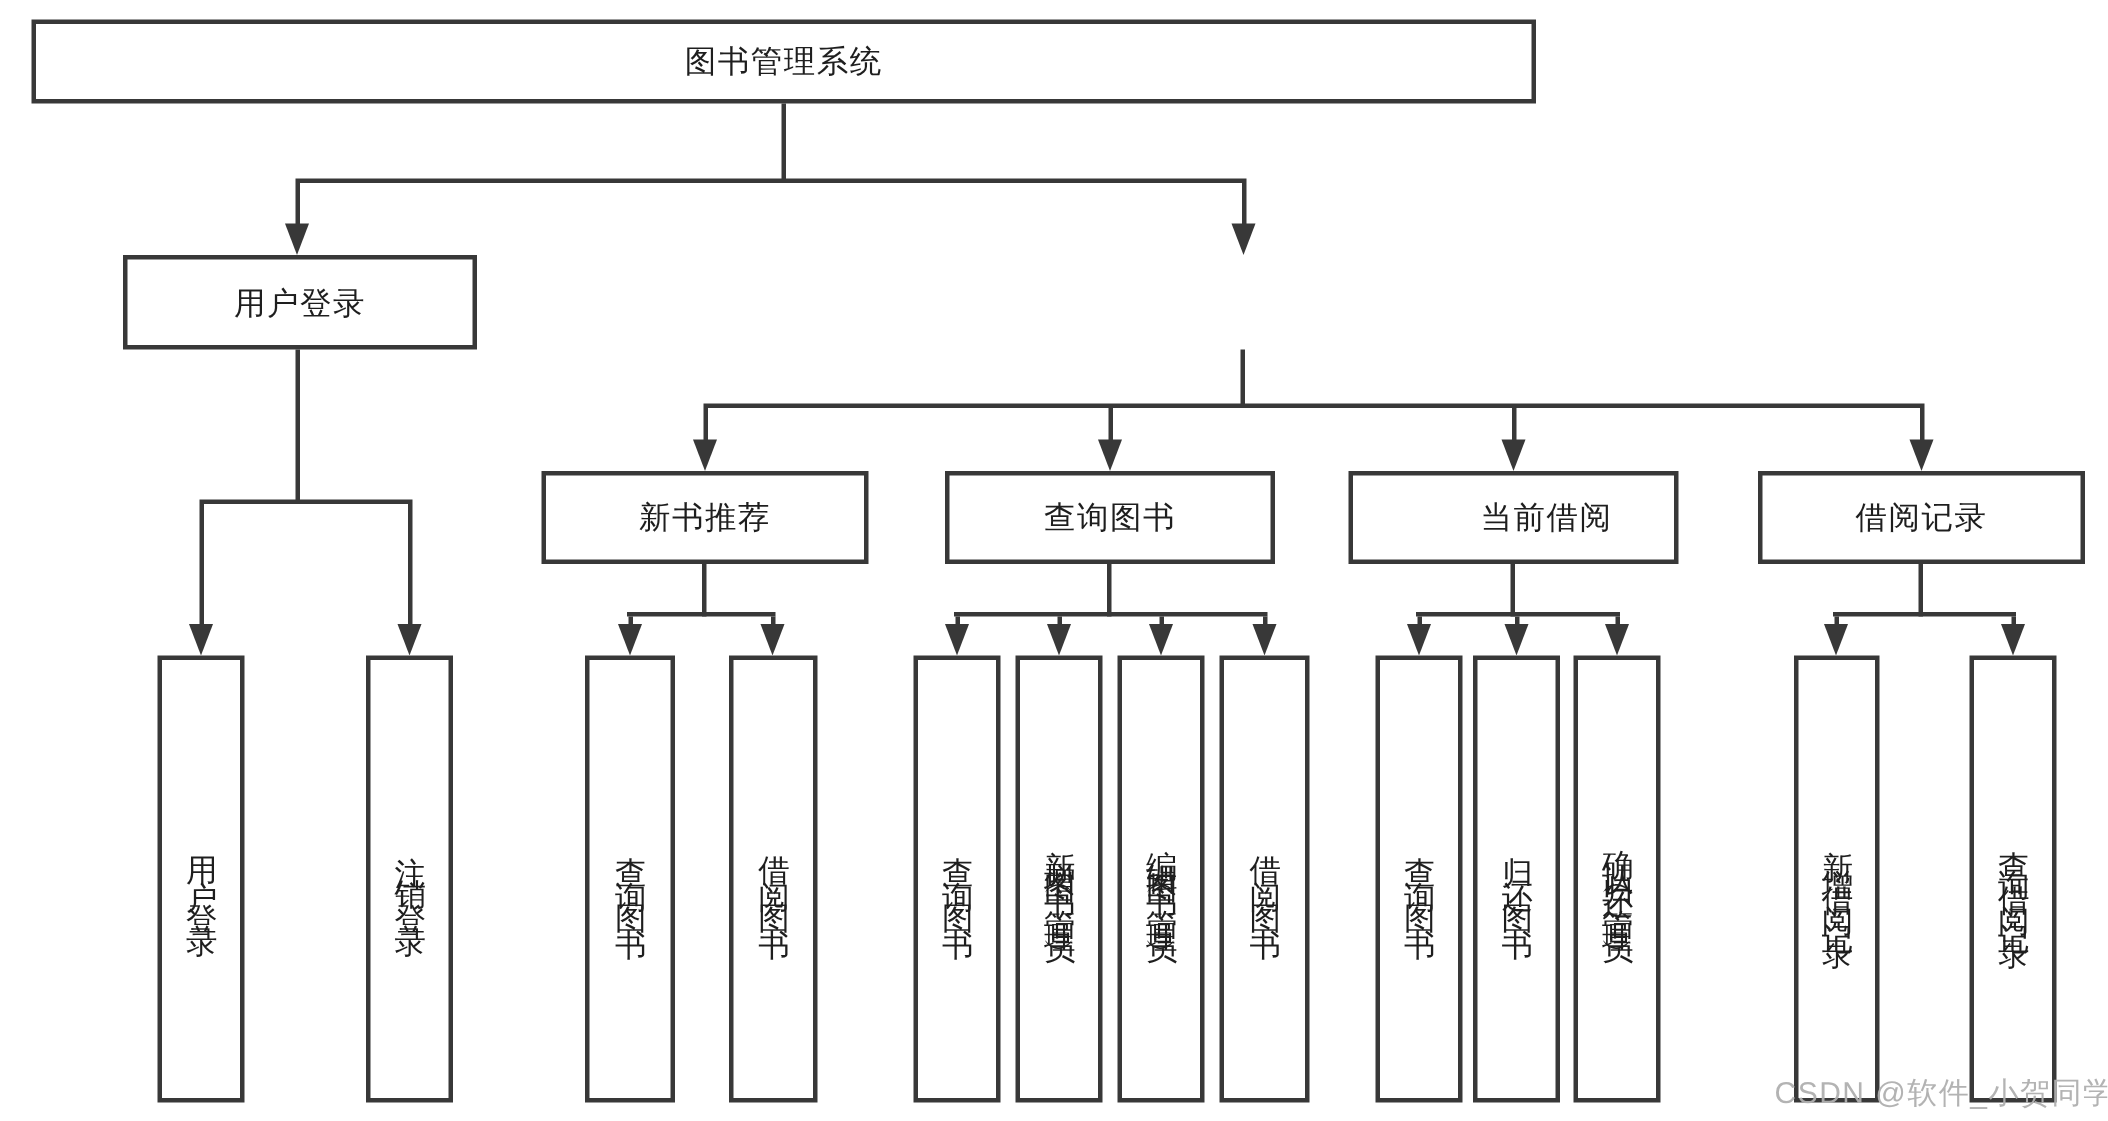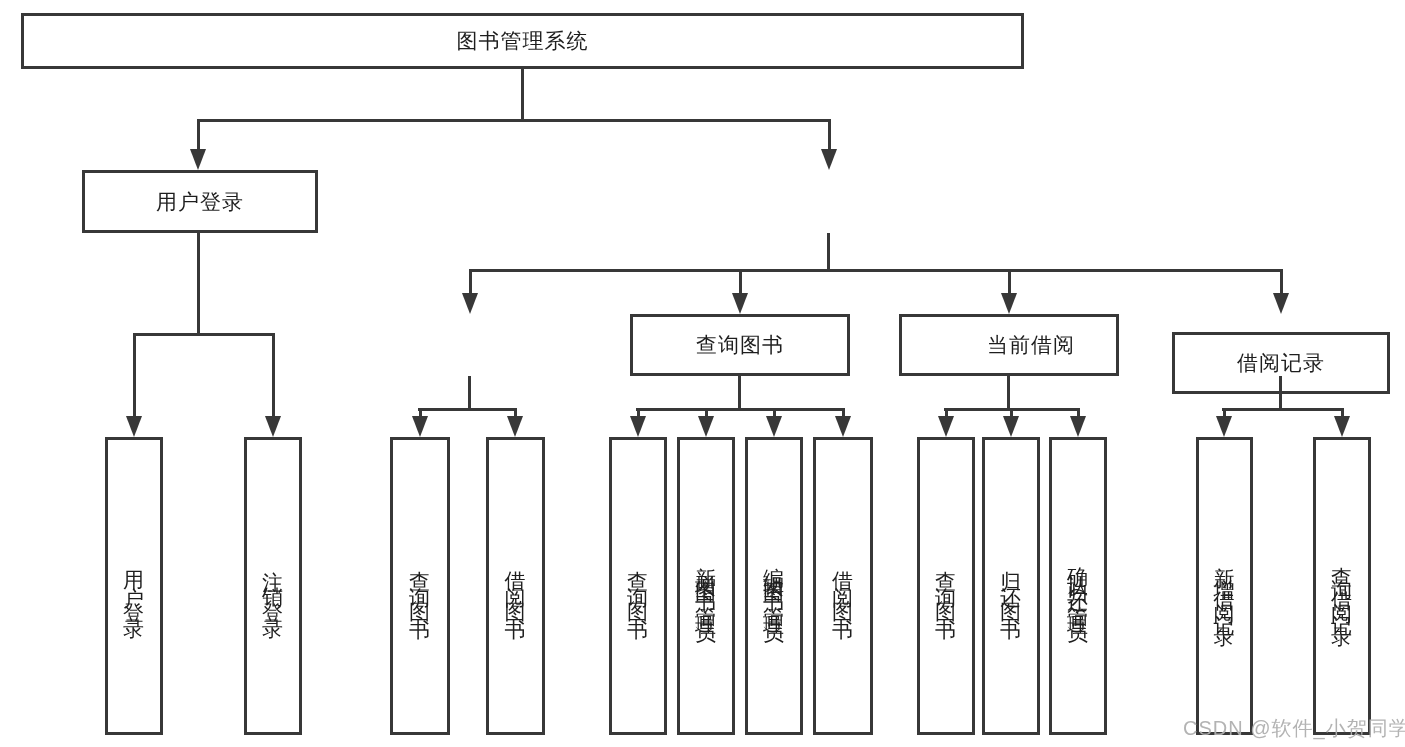--- a/index.html
+++ b/index.html
@@ -78,23 +78,24 @@
     </div>
   <div class="arrow" style="left:1001px;top:272px;height:42px;">
       <div class="shaft"></div>
       <div class="head"></div>
     </div>
   <div class="arrow" style="left:1273px;top:272px;height:42px;">
       <div class="shaft"></div>
       <div class="head"></div>
     </div>
 
+  <div class="node hnode" style="left:361px;top:314px;width:218px;height:62px;">新书推荐</div>
   <div class="node hnode" style="left:630px;top:314px;width:220px;height:62px;">查询图书</div>
   <div class="node hnode" style="left:899px;top:314px;width:220px;height:62px;padding-left:44px;">当前借阅</div>
-  <div class="node hnode" style="left:1172px;top:332px;width:218px;height:62px;">借阅记录</div>
+  <div class="node hnode" style="left:1172px;top:314px;width:218px;height:62px;">借阅记录</div>
 
   <div class="vline" style="left:468px;top:376px;height:35px;"></div>
   <div class="hline" style="left:418px;top:408px;width:99px;"></div>
   <div class="arrow" style="left:412px;top:411px;height:26px;">
       <div class="shaft"></div>
       <div class="head"></div>
     </div>
   <div class="arrow" style="left:507px;top:411px;height:26px;">
       <div class="shaft"></div>
       <div class="head"></div>

